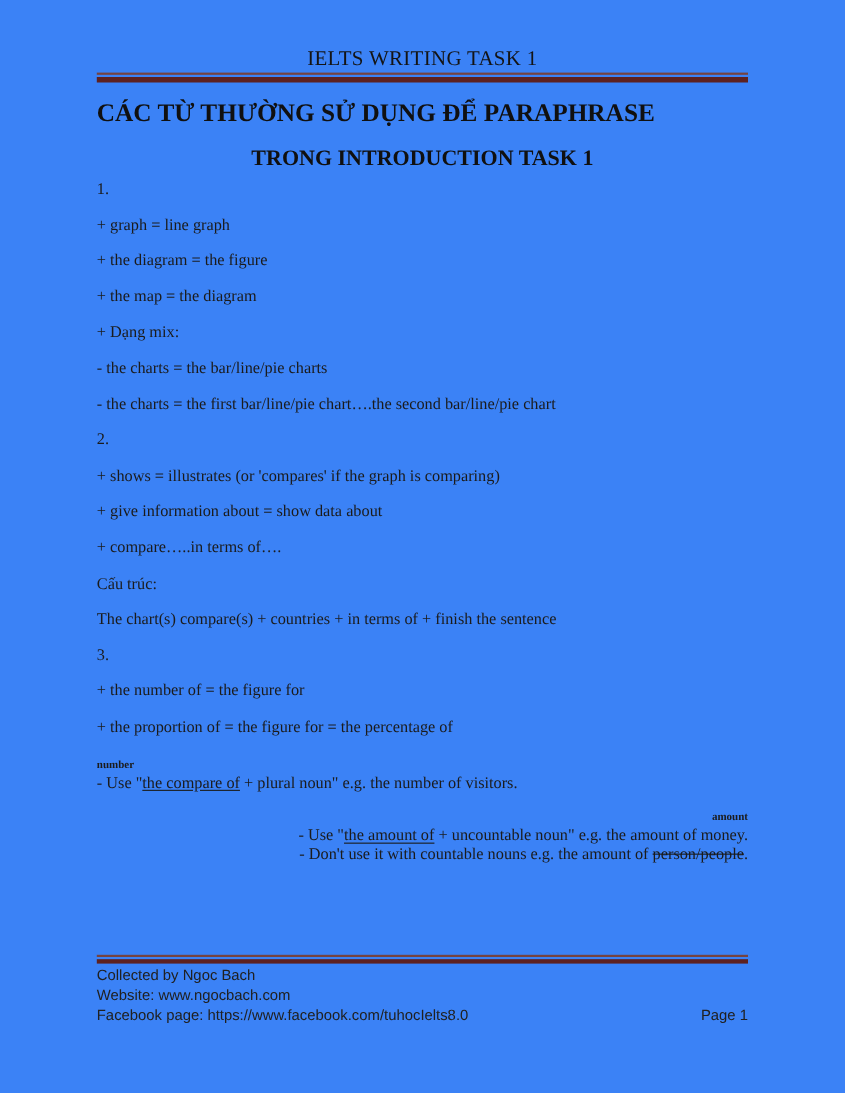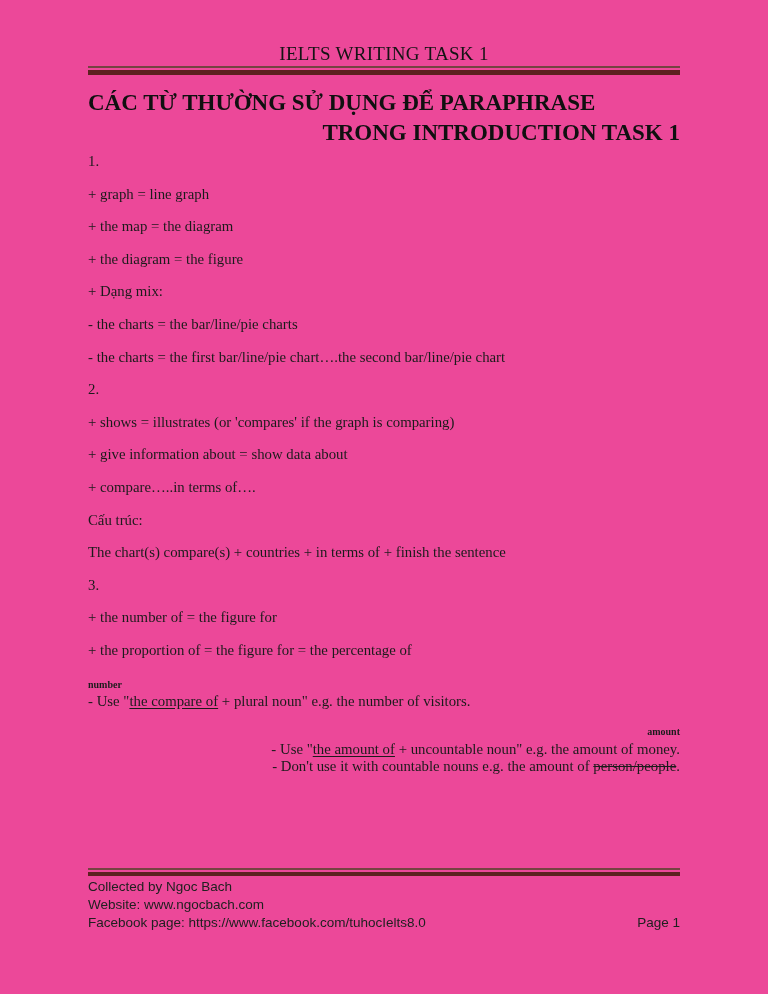--- a/index.html
+++ b/index.html
@@ -1,21 +1,21 @@
 <!DOCTYPE html>
 <html><head>
 <meta charset="utf-8">
 <style>
   * { margin: 0; padding: 0; box-sizing: border-box; }
   html, body { background: #ffffff; }
   .page {
     position: relative;
     width: 768px;
     height: 994px;
-    background: #ec4899;
+    background: #3b82f6;
     font-family: "Liberation Serif", serif;
     color: #1b1b1b;
     overflow: hidden;
   }
   .content { padding: 0 88px; }
 
   .running-header-title {
     margin-top: 44px;
     text-align: center;
     font-size: 19px;
@@ -31,24 +31,24 @@
 
   .doc-title-1 {
     margin-top: 18px;
     text-align: left;
     font-weight: bold;
     font-size: 23px;
     line-height: 20px;
     color: #101010;
   }
   .doc-title-2 {
-    margin-top: 10px;
-    text-align: right;
+    margin-top: 21px;
+    text-align: center;
     font-weight: bold;
-    font-size: 23px;
+    font-size: 20px;
     line-height: 20px;
     color: #101010;
   }
 
   .body-block { margin-top: 11px; }
   .para {
     font-size: 14.8px;
     line-height: 15px;
     margin-bottom: 17.6px;
     white-space: pre-wrap;
@@ -101,22 +101,22 @@
       <div class="gap"></div>
       <div class="thick"></div>
     </div>
 
     <div class="doc-title-1">CÁC TỪ THƯỜNG SỬ DỤNG ĐỂ PARAPHRASE</div>
     <div class="doc-title-2">TRONG INTRODUCTION TASK 1</div>
 
     <div class="body-block">
       <div class="para">1.</div>
       <div class="para">+ graph = line graph</div>
+      <div class="para">+ the diagram = the figure</div>
       <div class="para">+ the map = the diagram</div>
-      <div class="para">+ the diagram = the figure</div>
       <div class="para">+ Dạng mix:</div>
       <div class="para">- the charts = the bar/line/pie charts</div>
       <div class="para">- the charts = the first bar/line/pie chart….the second bar/line/pie chart</div>
       <div class="para">2.</div>
       <div class="para">+ shows = illustrates (or 'compares' if the graph is comparing)</div>
       <div class="para">+ give information about = show data about</div>
       <div class="para">+ compare…..in terms of….</div>
       <div class="para">Cấu trúc:</div>
       <div class="para">The chart(s) compare(s) + countries + in terms of + finish the sentence</div>
       <div class="para">3.</div>

